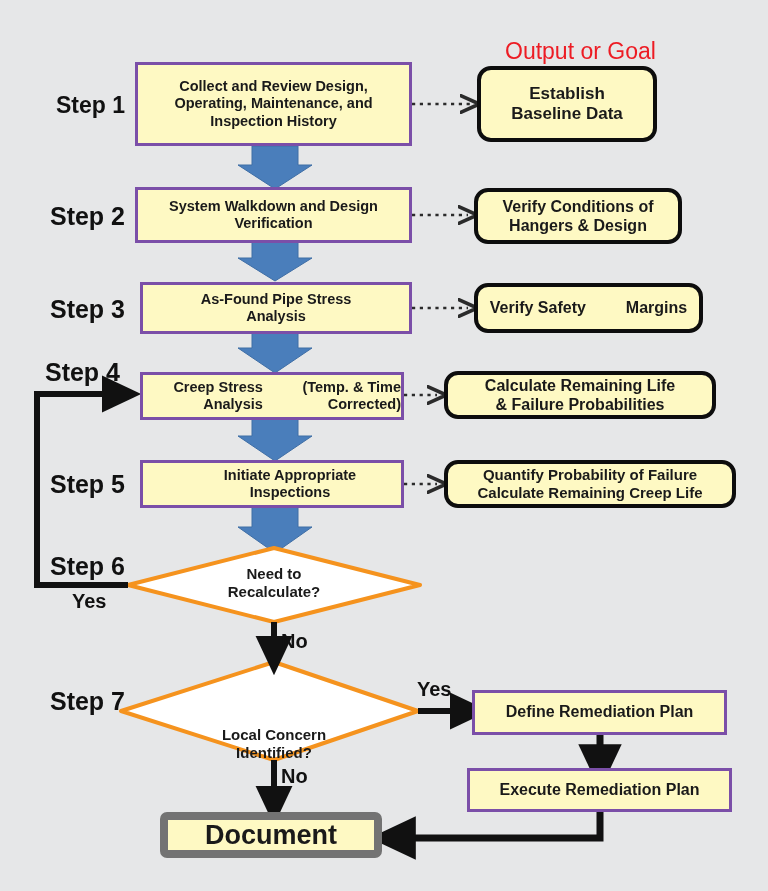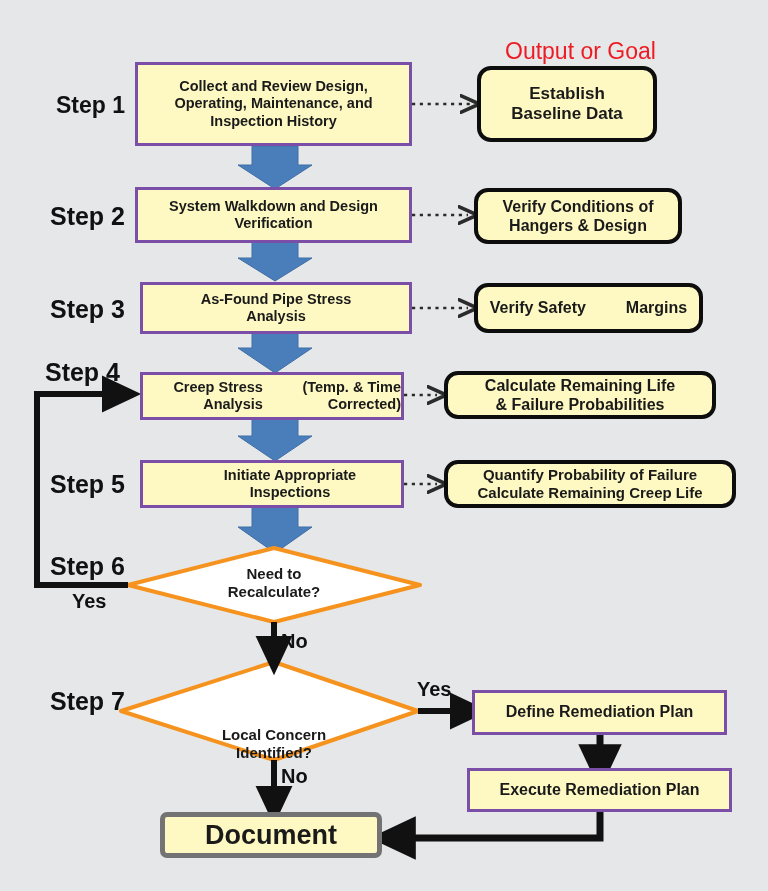--- a/index.html
+++ b/index.html
@@ -9,21 +9,21 @@
     font-family:"Liberation Sans", sans-serif;
     overflow:hidden;
   }
   #stage{position:relative;width:768px;height:891px;}
   #svg-layer{position:absolute;left:0;top:0;width:768px;height:891px;}
 
   .node{position:absolute;box-sizing:border-box;display:flex;align-items:center;
         justify-content:center;text-align:right;background:#fef9c3;color:#1a1a1a;}
   .proc{border:3px solid #7b4fa8;font-weight:bold;line-height:1.18;}
   .goal{border:4px solid #0d0d0d;border-radius:14px;font-weight:bold;line-height:1.2;}
-  .docbox{border:5px solid #737373;border-radius:7px;font-weight:bold;}
+  .docbox{border:8px solid #737373;border-radius:7px;font-weight:bold;}
 
   .steplabel{position:absolute;font-weight:bold;color:#111;text-align:right;
              white-space:nowrap;}
   .edgelabel{position:absolute;font-weight:bold;color:#111;white-space:nowrap;}
   .header{position:absolute;font-weight:normal;color:#ed1c24;white-space:nowrap;}
   .dtext{position:absolute;text-align:center;font-weight:bold;color:#1a1a1a;
          line-height:1.22;white-space:nowrap;}
 </style>
 </head>
 <body>

